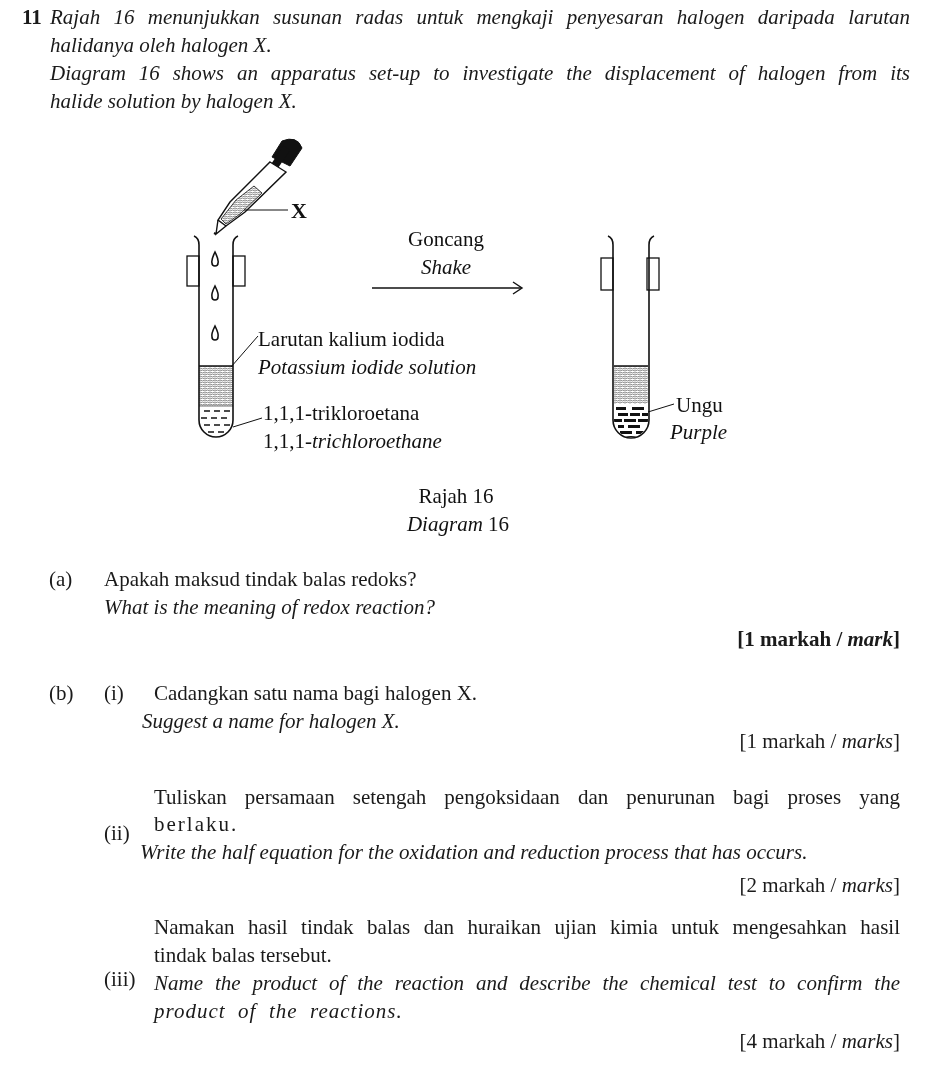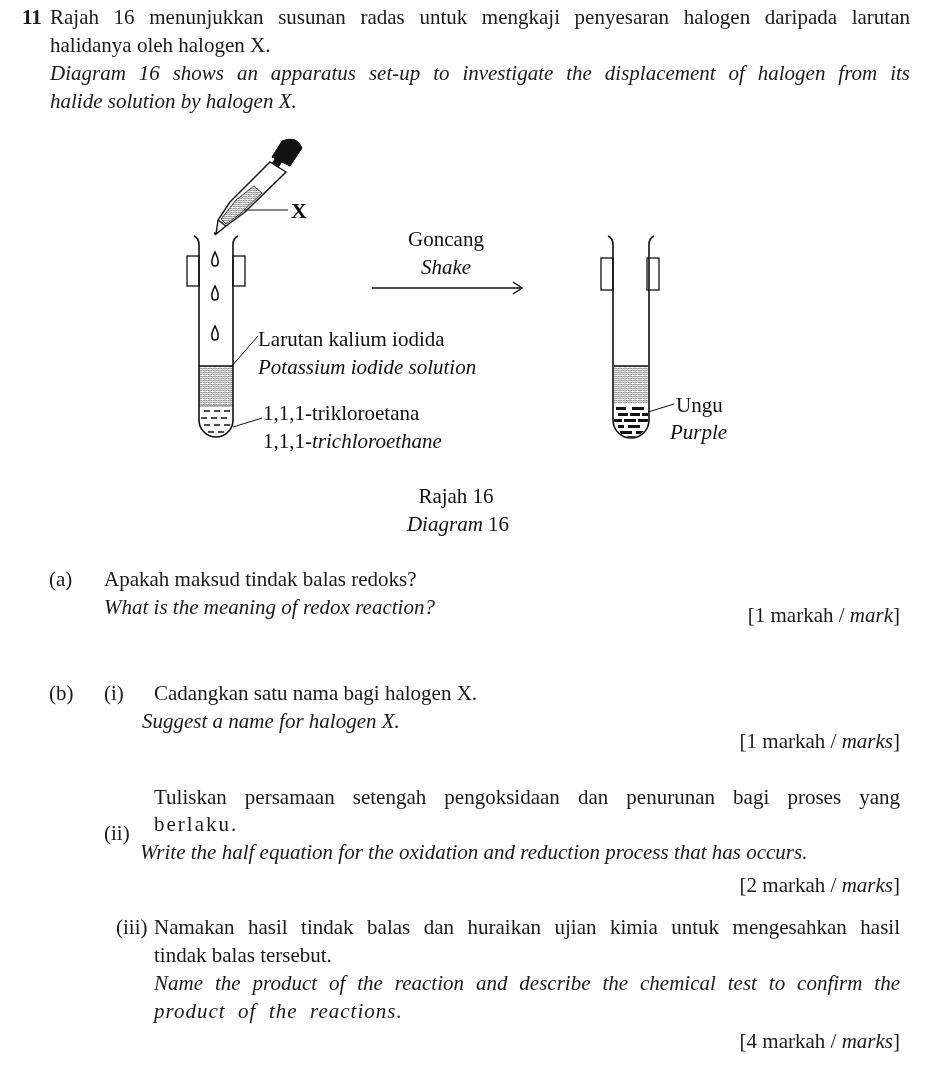--- a/index.html
+++ b/index.html
@@ -6,21 +6,21 @@
   body {
     width: 945px; height: 1068px; position: relative; overflow: hidden;
     font-family: "Liberation Serif", "DejaVu Serif", serif;
     color: #1a1a1a;
   }
   .abs { position: absolute; }
   .txt { font-size: 21px; line-height: 27px; white-space: nowrap; }
   .it { font-style: italic; }
   .bold { font-weight: bold; }
   .qnum { left: 22px; top: 4px; font-size: 21px; font-weight: bold; }
-  .stem { left: 50px; width: 860px; }
+  .stem { left: 50px; width: 860px; font-style: italic; }
   .right { right: 45px; text-align: right; }
   .justify { text-align: justify; text-align-last: justify; }
   svg text { font-family: "Liberation Serif", "DejaVu Serif", serif; }
 </style>
 </head>
 <body>
 
 <div class="abs txt bold qnum">11</div>
 <div class="abs txt stem justify" style="top:4px;">Rajah 16 menunjukkan susunan radas untuk mengkaji penyesaran halogen daripada larutan</div>
 <div class="abs txt stem" style="top:32px;">halidanya oleh halogen X.</div>
@@ -133,32 +133,32 @@
   <text x="676" y="412" font-size="21" fill="#111">Ungu</text>
   <text x="670" y="439" font-size="21" font-style="italic" fill="#111">Purple</text>
 
   <text x="456" y="503" font-size="21" text-anchor="middle" fill="#111">Rajah 16</text>
   <text x="458" y="531" font-size="21" text-anchor="middle" fill="#111"><tspan font-style="italic">Diagram</tspan><tspan> </tspan><tspan>16</tspan></text>
 </svg>
 
 <div class="abs txt" style="left:49px;top:566px;">(a)</div>
 <div class="abs txt" style="left:104px;top:566px;">Apakah maksud tindak balas redoks?</div>
 <div class="abs txt it" style="left:104px;top:594px;">What is the meaning of redox reaction?</div>
-<div class="abs txt right" style="top:602px;"><span>[1 markah / </span><span class="it">mark</span><span>]</span></div>
+<div class="abs txt right" style="top:626px;font-weight:bold;"><span>[1 markah / </span><span class="it">mark</span><span>]</span></div>
 
 <div class="abs txt" style="left:49px;top:680px;">(b)</div>
 <div class="abs txt" style="left:104px;top:680px;">(i)</div>
 <div class="abs txt" style="left:154px;top:680px;text-align:center;">Cadangkan satu nama bagi halogen X.</div>
 <div class="abs txt it" style="left:142px;top:708px;">Suggest a name for halogen X.</div>
 <div class="abs txt right" style="top:728px;"><span>[1 markah / </span><span class="it">marks</span><span>]</span></div>
 
 <div class="abs txt" style="left:104px;top:784px;margin-top:36px;">(ii)</div>
 <div class="abs txt justify" style="left:154px;top:784px;width:746px;">Tuliskan persamaan setengah pengoksidaan dan penurunan bagi proses yang</div>
 <div class="abs txt" style="left:154px;top:811px;letter-spacing:2px;">berlaku.</div>
 <div class="abs txt it" style="left:140px;top:839px;font-family:Liberation Serif, serif;">Write the half equation for the oxidation and reduction process that has occurs.</div>
 <div class="abs txt right" style="top:872px;"><span>[2 markah / </span><span class="it">marks</span><span>]</span></div>
 
-<div class="abs txt" style="left:104px;top:914px;margin-left:12px;">(iii)</div>
+<div class="abs txt" style="left:104px;top:966px;">(iii)</div>
 <div class="abs txt justify" style="left:154px;top:914px;width:746px;">Namakan hasil tindak balas dan huraikan ujian kimia untuk mengesahkan hasil</div>
 <div class="abs txt" style="left:154px;top:942px;">tindak balas tersebut.</div>
 <div class="abs txt it justify" style="left:154px;top:970px;width:746px;">Name the product of the reaction and describe the chemical test to confirm the</div>
 <div class="abs txt it" style="left:154px;top:998px;white-space:pre;letter-spacing:1px;text-align:right;">product  of  the  reactions.</div>
 <div class="abs txt right" style="top:1028px;margin-left:20px;"><span>[4 markah / </span><span class="it">marks</span><span>]</span></div>
 
 </body></html>

